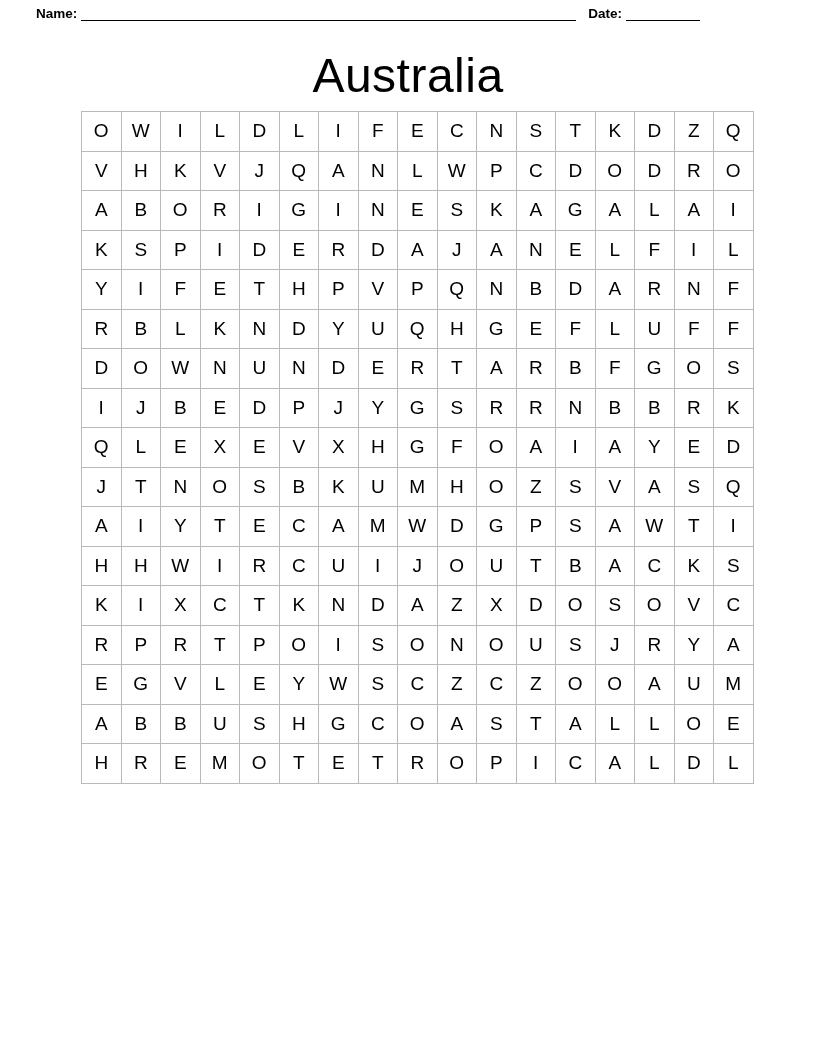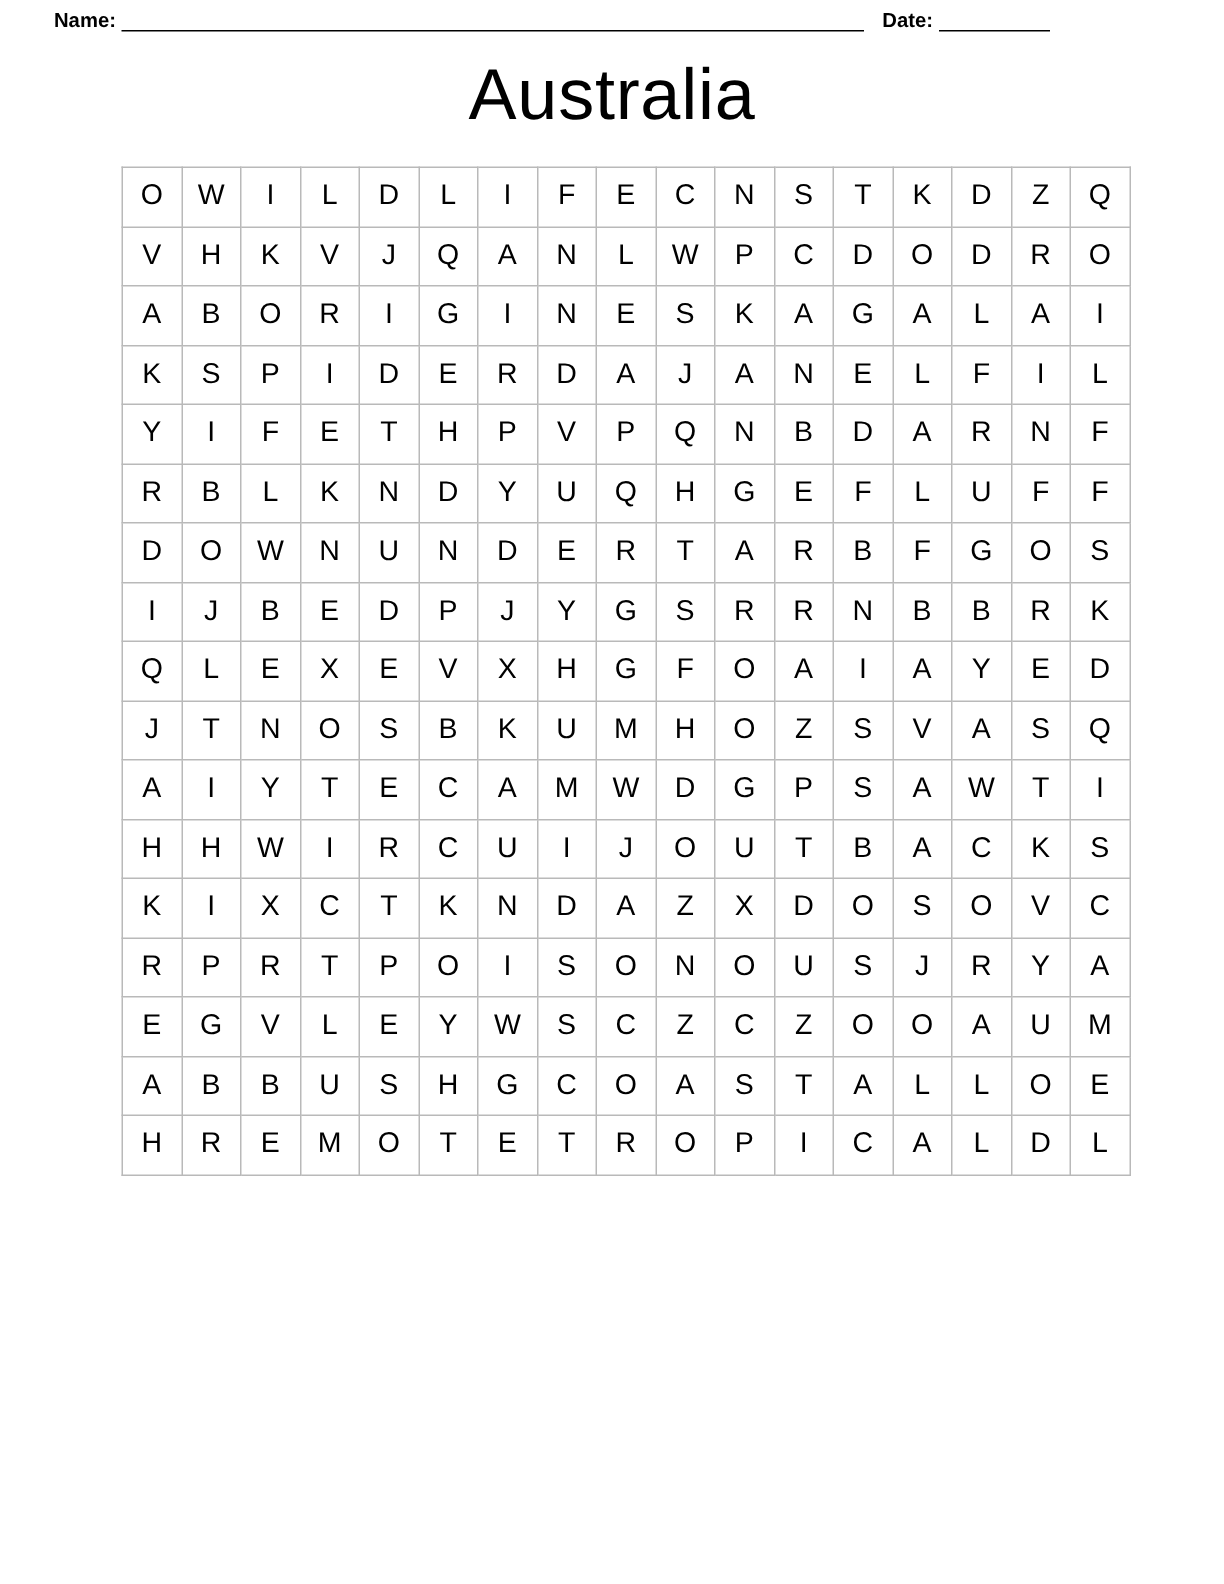--- a/index.html
+++ b/index.html
@@ -43,21 +43,21 @@
   }
   .date-line {
     width: 74px;
     border-bottom: 1px solid #000;
     margin-left: 4px;
     height: 13px;
   }
 
   .puzzle-title {
     position: absolute;
-    top: 36px;
+    top: 48px;
     left: 0;
     width: 816px;
     text-align: center;
     font-size: 48px;
     font-weight: normal;
     letter-spacing: 0.5px;
   }
 
   .grid-wrap {
     position: absolute;

